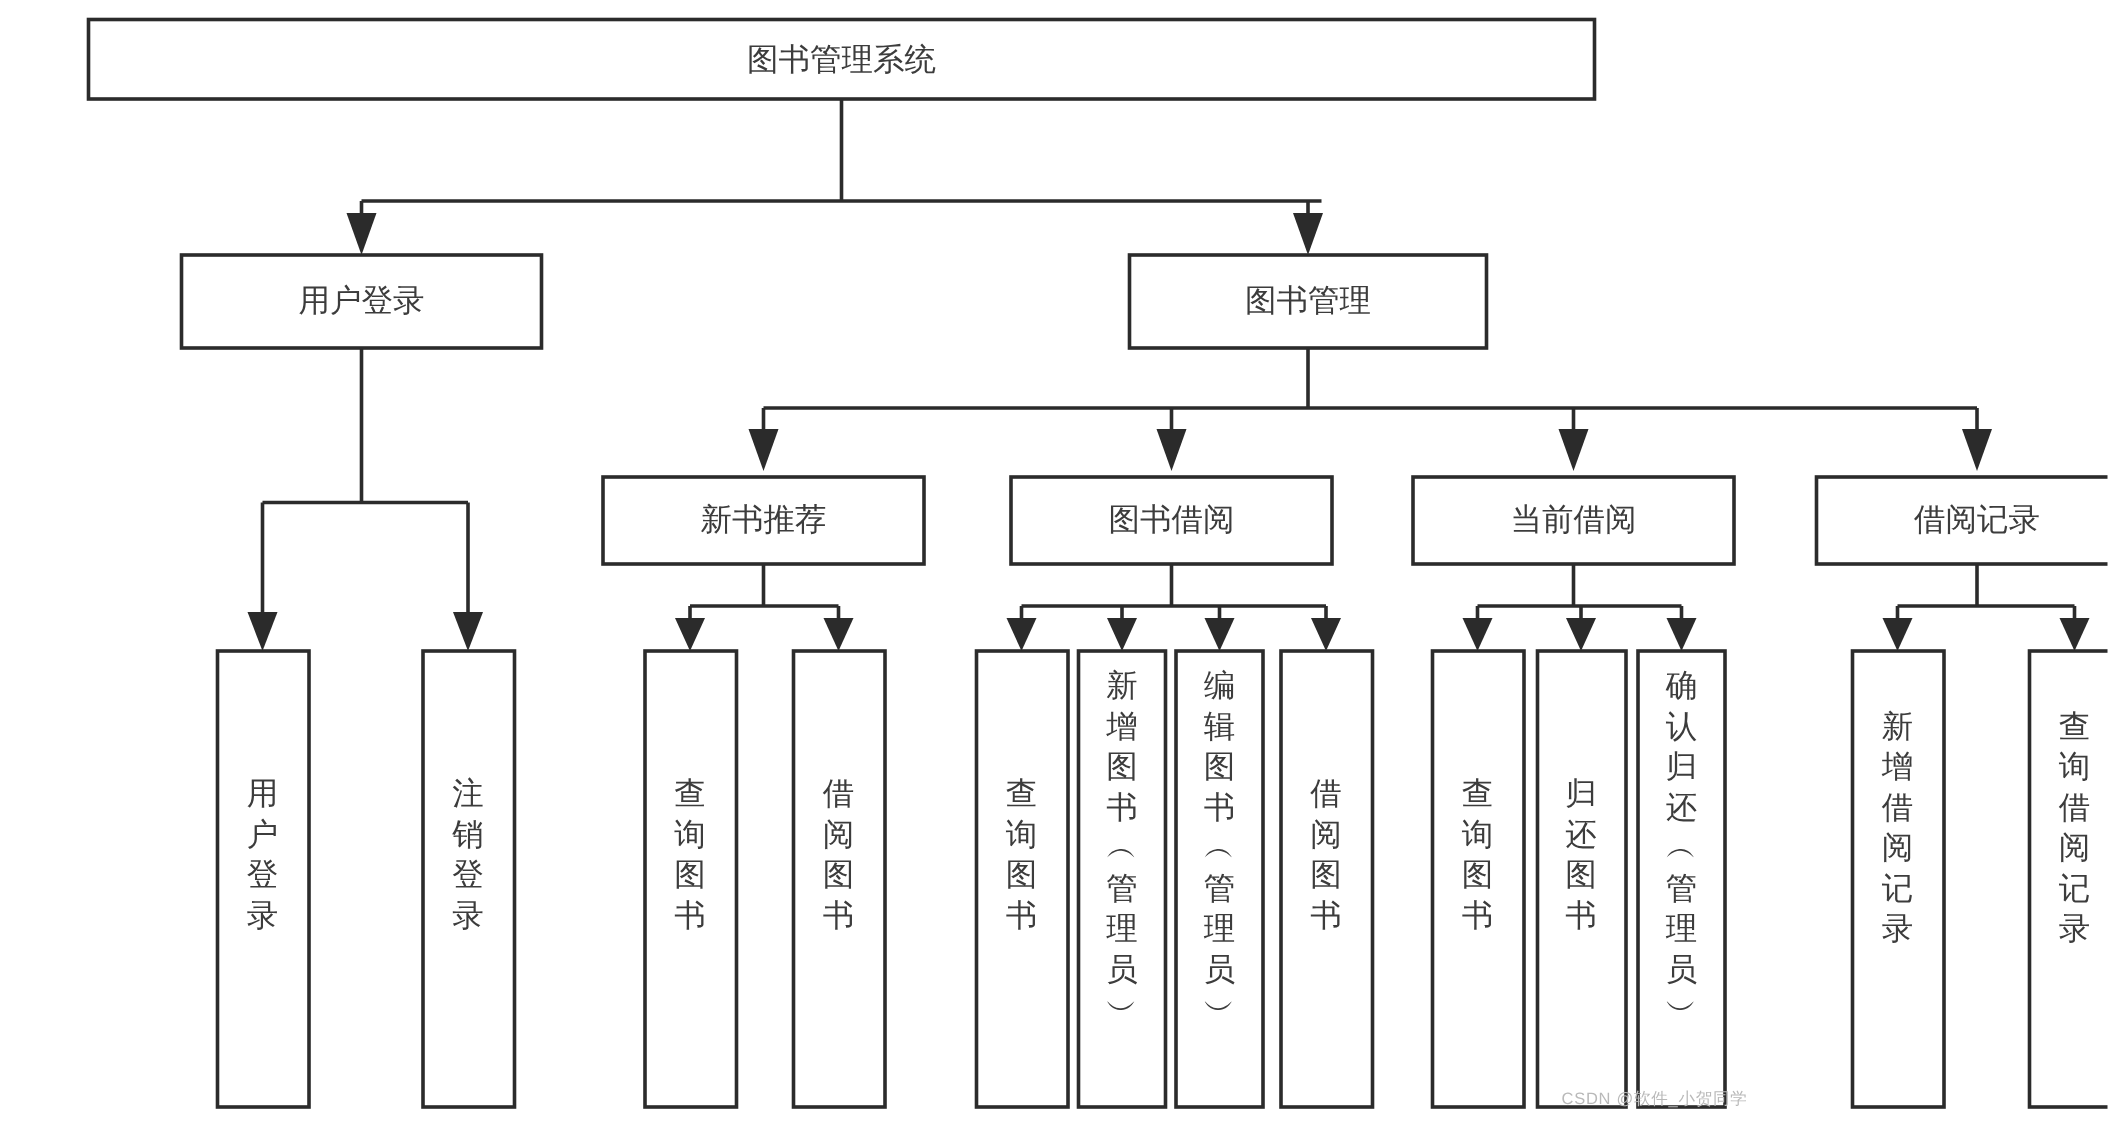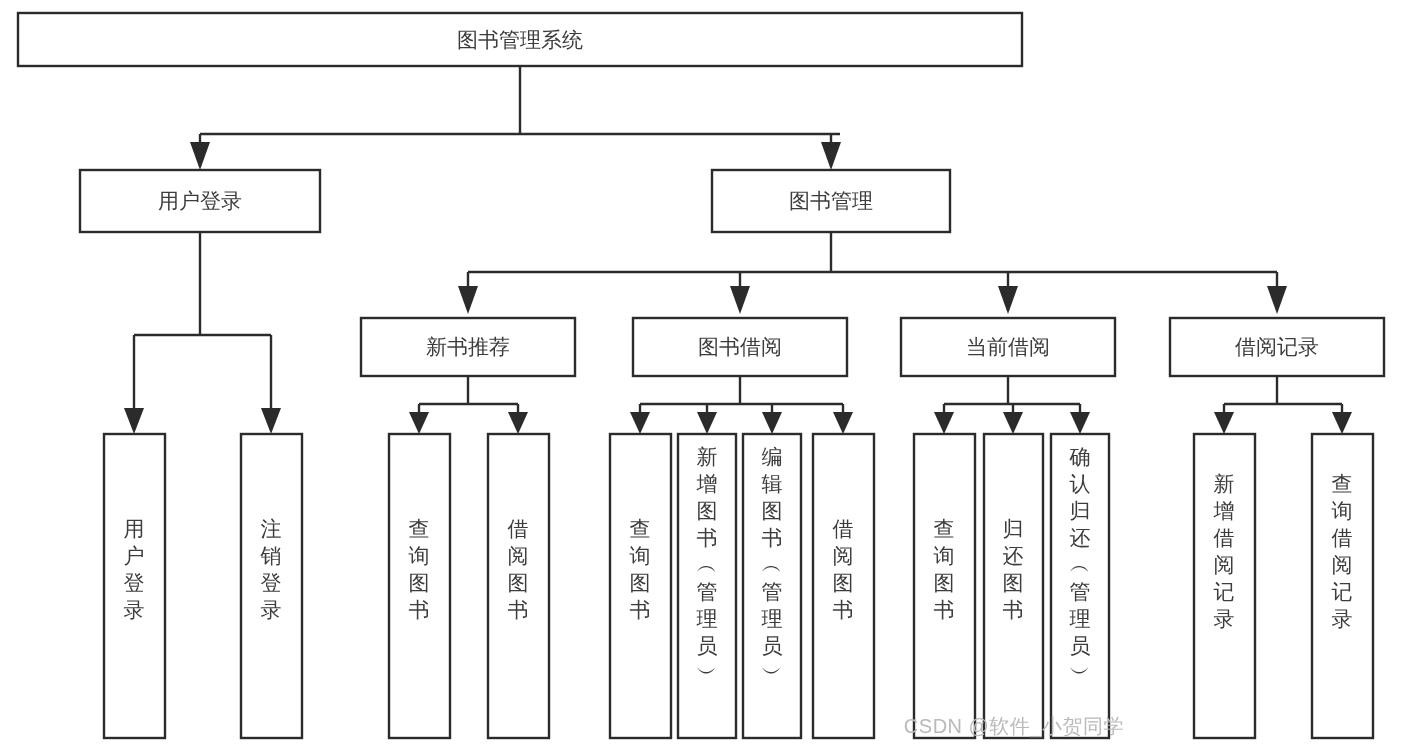--- a/index.html
+++ b/index.html
@@ -11,20 +11,21 @@
     width: 1405px;
     height: 747px;
     font-family: "Liberation Sans", "DejaVu Sans", sans-serif;
     overflow: hidden;
     position: relative;
   }
   #diagram-root {
     position: relative;
     width: 1132px;
     height: 747px;
+    margin-left: 41px;
   }
   svg.diagram {
     position: absolute;
     top: 0;
     left: 0;
     width: 1405px;
     height: 747px;
   }
   .node-rect {
     fill: #ffffff;
@@ -52,21 +53,21 @@
     fill: #3c3c3c;
     font-family: "Liberation Sans", "DejaVu Sans", sans-serif;
     font-size: 21px;
     text-anchor: middle;
   }
   .watermark {
     position: absolute;
     right: 8px;
     bottom: 7px;
     font-family: "Liberation Sans", "DejaVu Sans", sans-serif;
-    font-size: 20px;
+    font-size: 11px;
     color: #b9b9b9;
     white-space: nowrap;
     letter-spacing: 0.5px;
     pointer-events: none;
   }
 </style>
 </head>
 <body>
 
 <div id="diagram-root">

